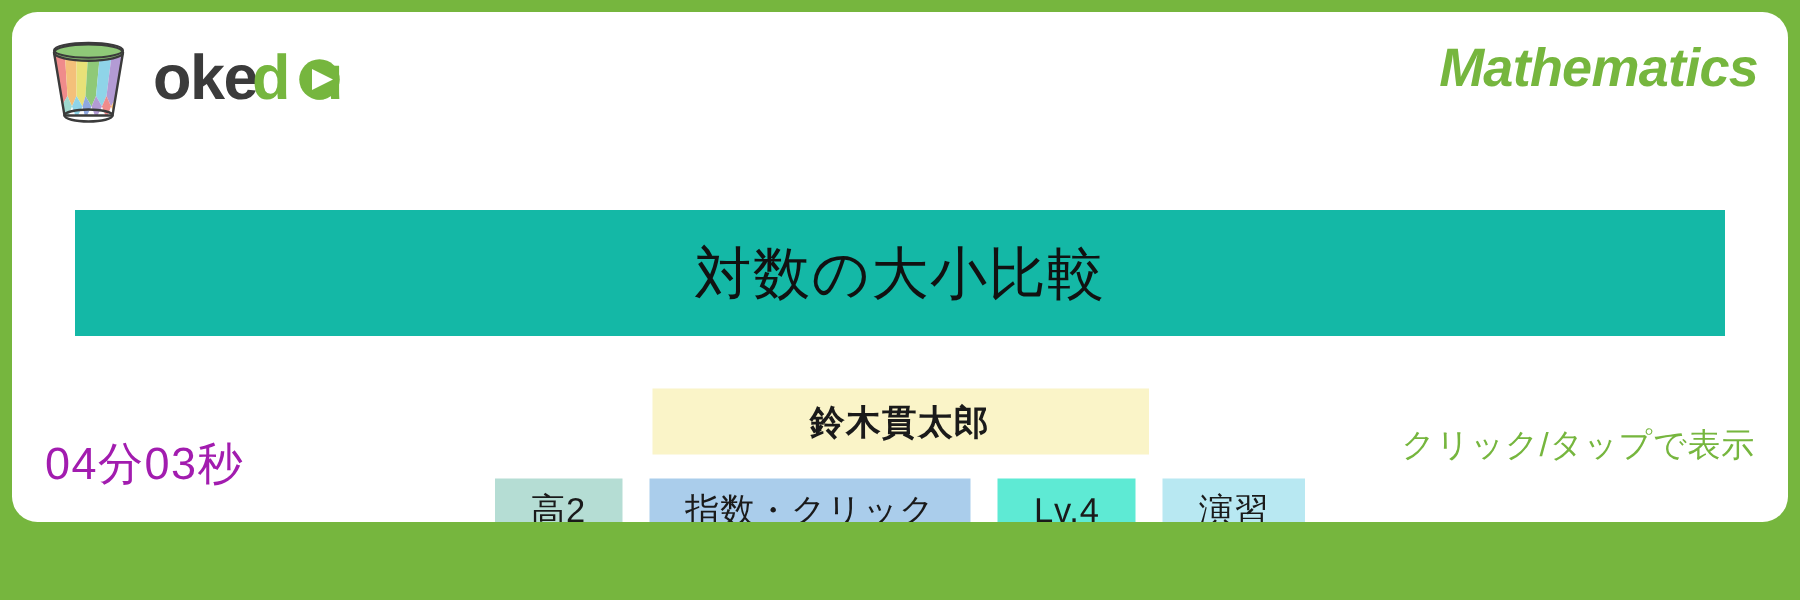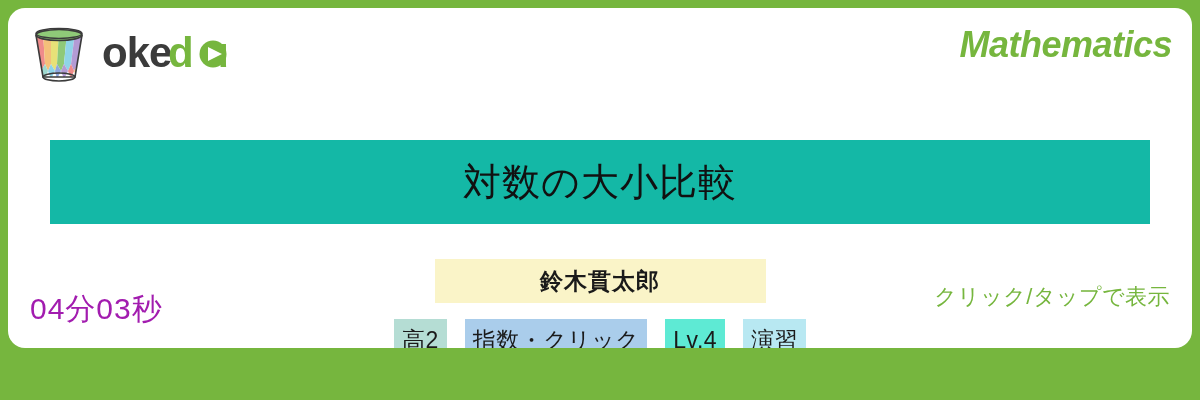--- a/index.html
+++ b/index.html
@@ -127,21 +127,21 @@
     top: 311px;
     width: 100%;
     display: flex;
     justify-content: center;
     align-items: center;
     gap: 18px;
   }
 
   .tag {
     height: 42px;
-    padding: 0 8px;
+    padding: 0 24px;
     display: flex;
     align-items: center;
     justify-content: center;
     font-size: 23px;
     color: #1a1a1a;
     letter-spacing: 0.5px;
     white-space: nowrap;
     box-sizing: border-box;
   }
 

